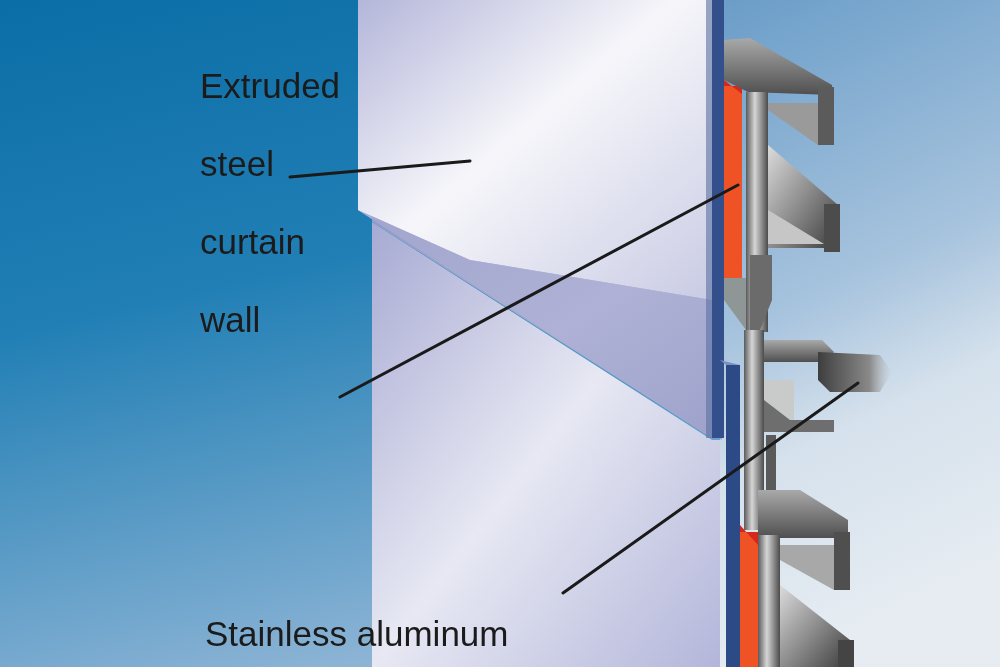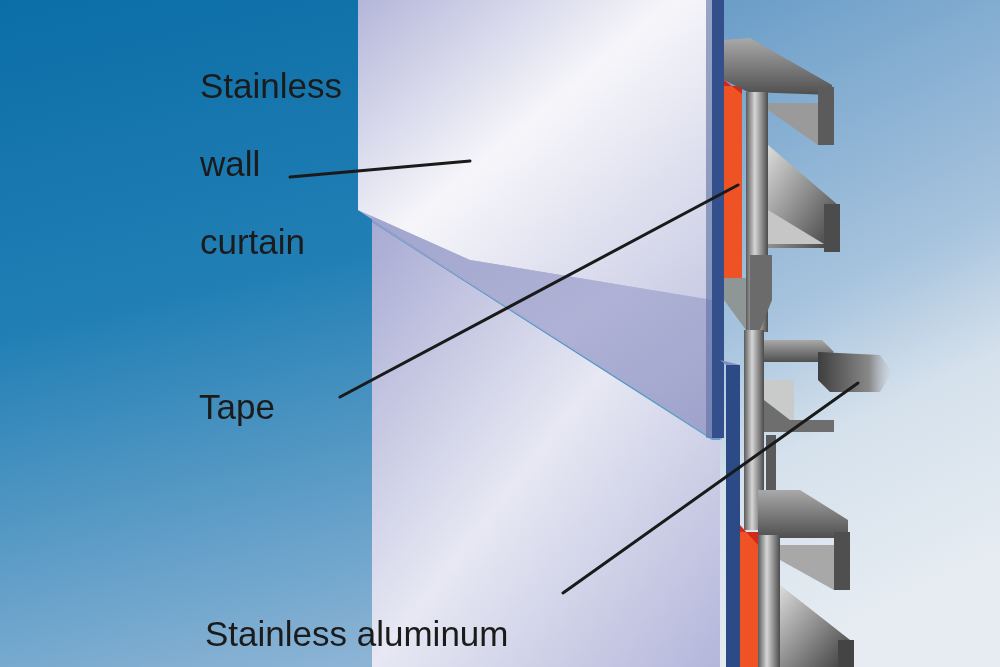--- a/index.html
+++ b/index.html
@@ -127,26 +127,26 @@
     <rect x="758" y="535" width="22" height="132" fill="url(#alu)"></rect>
     <polygon points="780,585 850,640 850,667 780,667" fill="url(#aluDiag)"></polygon>
     <rect x="838" y="640" width="16" height="27" fill="#444"></rect>
 
     <line x1="290" y1="177" x2="470" y2="161" stroke="#1a1a1a" stroke-width="3" stroke-linecap="round"></line>
     <line x1="340" y1="397" x2="738" y2="185" stroke="#1a1a1a" stroke-width="3" stroke-linecap="round"></line>
     <line x1="563" y1="593" x2="858" y2="383" stroke="#1a1a1a" stroke-width="3" stroke-linecap="round"></line>
   </svg>
 
   <div id="lbl-wall" class="label">
-    <div>Stainless</div>
+    <div>Extruded</div>
+    <div>steel</div>
+    <div>curtain</div>
     <div>wall</div>
-    <div>curtain</div>
   </div>
 
   <div id="lbl-tape" class="label">
-    <div>Tape</div>
   </div>
 
   <div id="lbl-clip" class="label">
     <div>Stainless aluminum</div>
     
   </div>
 </div>
 
 </body></html>

